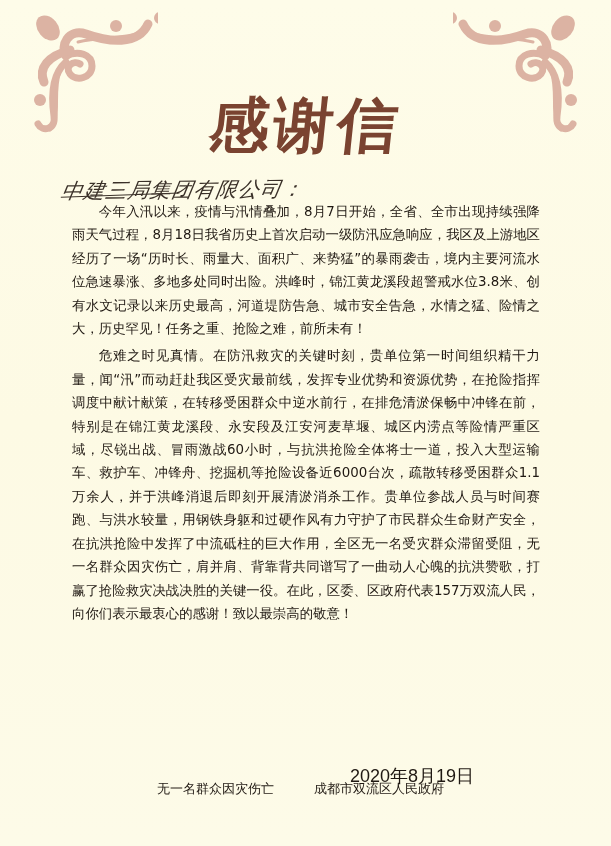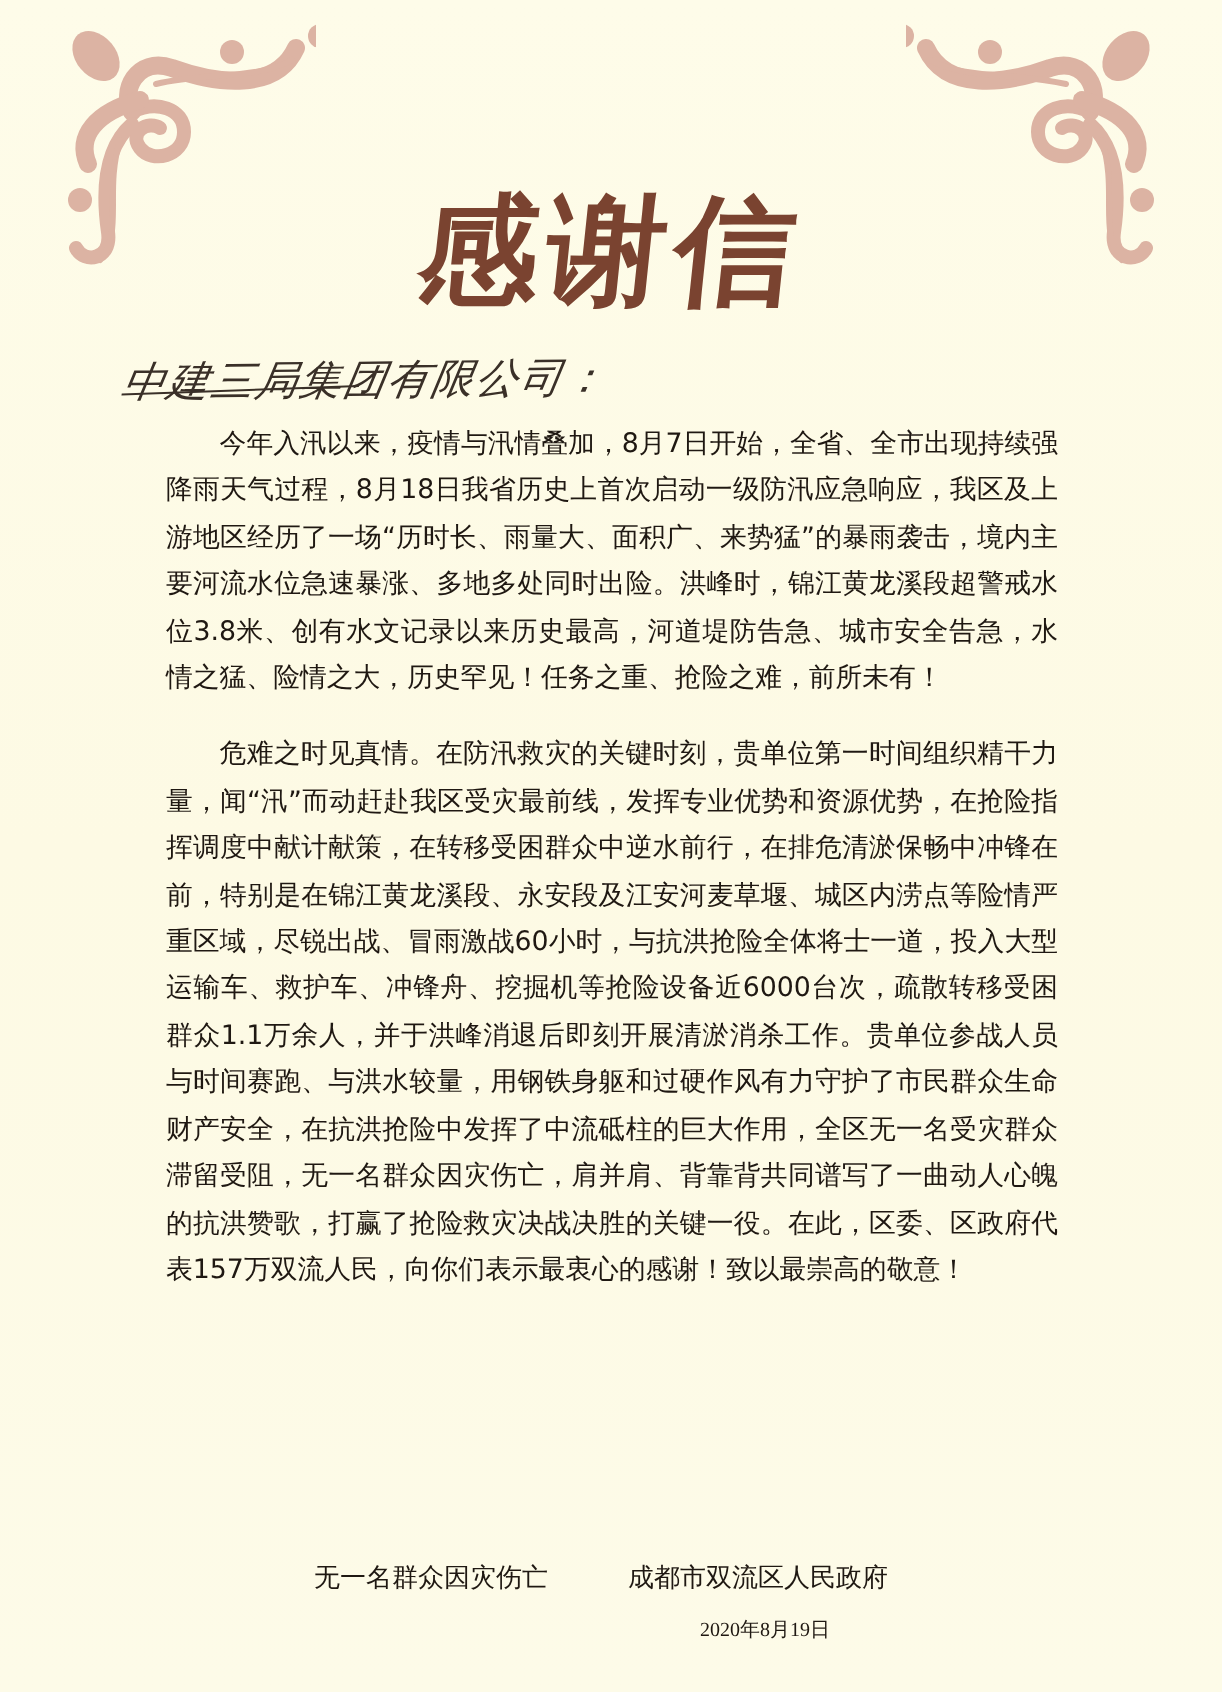--- a/index.html
+++ b/index.html
@@ -37,31 +37,31 @@
     position: absolute; left: 0; top: 18px; width: 118px; height: 1.4px;
     background: #3a3028;
     transform: rotate(-1.5deg);
   }
   .body-text {
     position: absolute; left: 68px; top: 196px; width: 476px;
     font-size: 13.4px; line-height: 23.4px;
     text-align: justify;
     color: #1f1812;
   }
-  .body-text p { margin: 15px; text-indent: 2em; }
+  .body-text p { margin: 4px; text-indent: 2em; }
   .signatures {
     position: absolute; top: 780px; left: 0; right: 0;
     font-size: 13px; color: #1f1812;
   }
   .sig-left { position: absolute; left: 157px; }
   .sig-right { position: absolute; left: 314px; }
   .date {
-    position: absolute; top: 808px; left: 350px;
-    font-family: Liberation Serif, serif;
-    font-size: 10px; color: #1f1812;
+    position: absolute; top: 764px; left: 350px;
+    font-family: Liberation Sans, sans-serif;
+    font-size: 18px; color: #1f1812;
   }
 </style>
 </head>
 <body>
 
 <div class="page">
 
   <svg class="ornament left" viewBox="0 0 150 150">
     <g fill="#dcb3a3" stroke="none">
       <ellipse cx="40" cy="22" rx="10" ry="14" transform="rotate(-40 40 22)"></ellipse>

